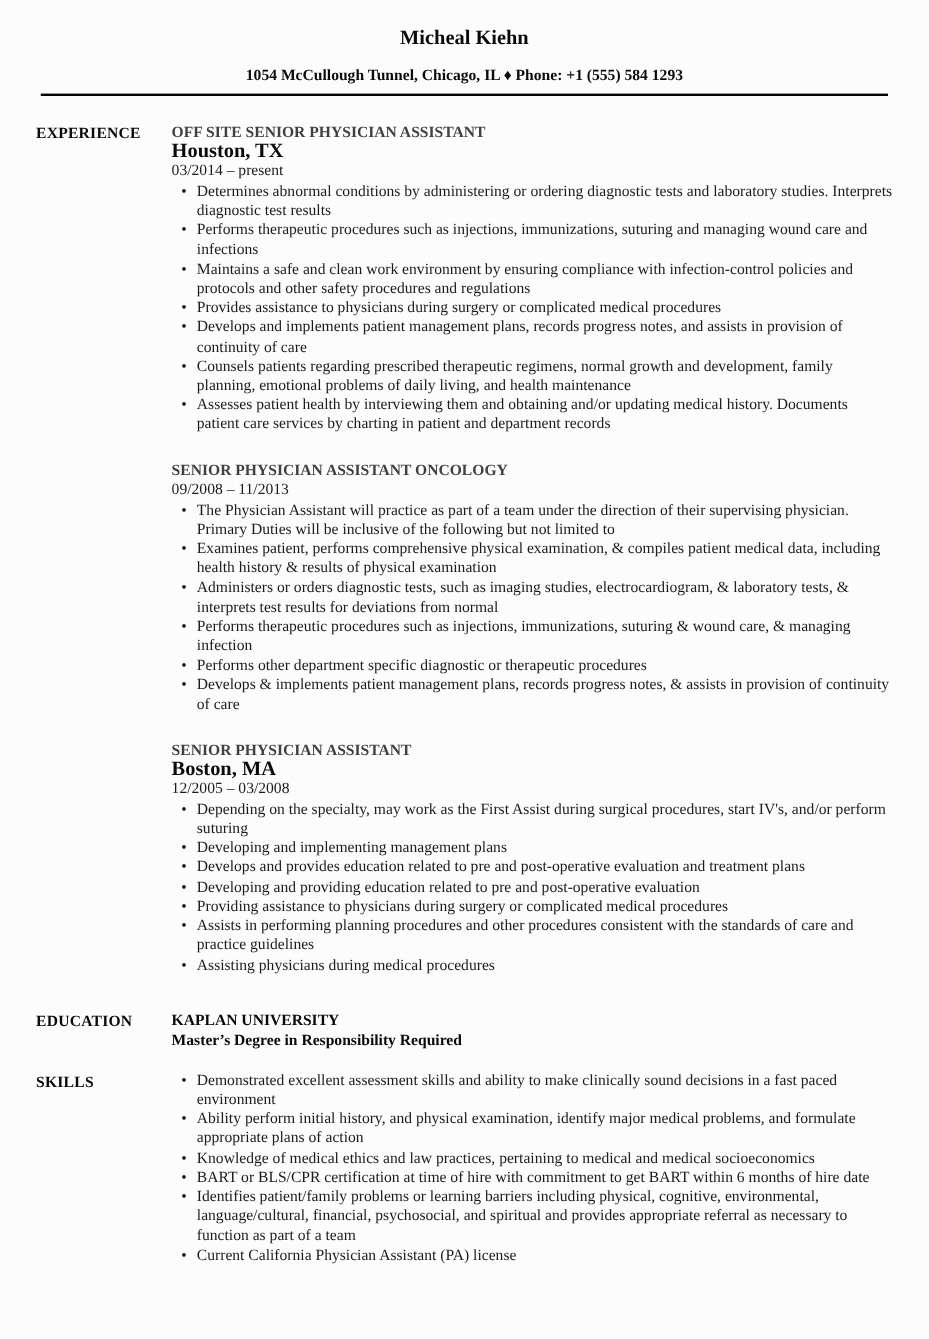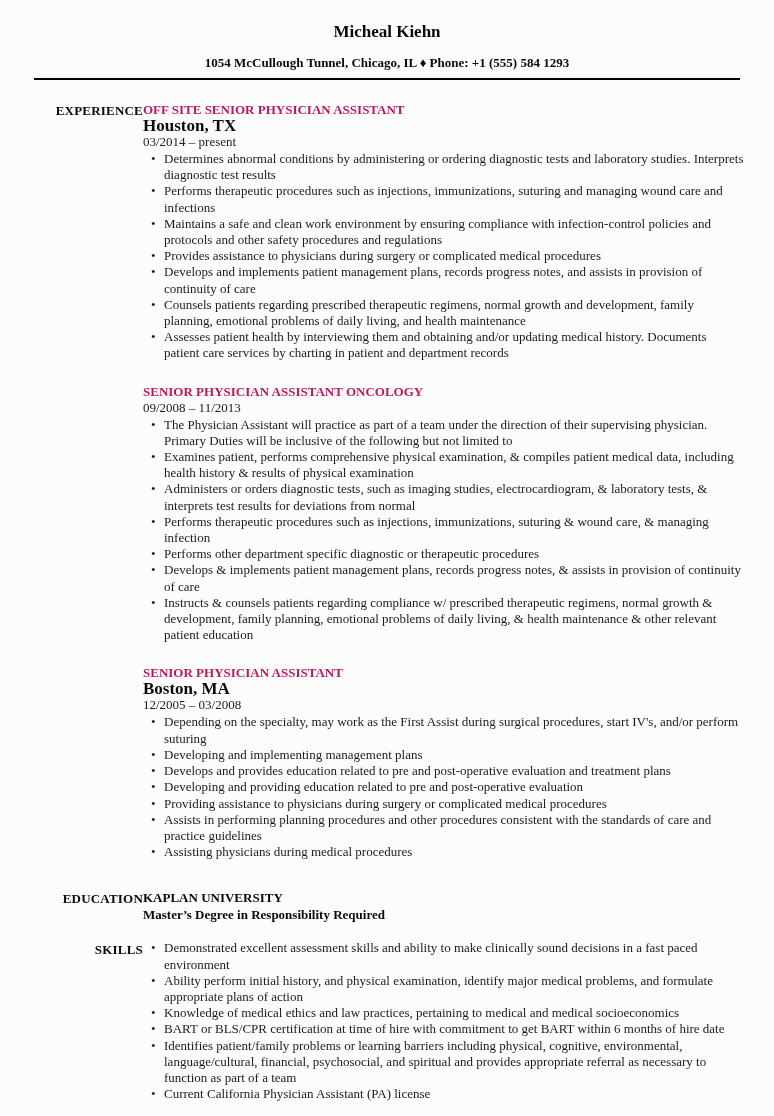--- a/index.html
+++ b/index.html
@@ -45,30 +45,29 @@
   }
   .section-label {
     width: 113px;
     flex: 0 0 113px;
     font-size: 13px;
     font-weight: bold;
     color: #0a0a0a;
     letter-spacing: 0.2px;
     line-height: 17px;
     padding-top: 1px;
-    text-align: right;
   }
   .section-content { flex: 1 1 auto; min-width: 0; }
   
   .job { margin-bottom: 21px; }
   .job:last-child { margin-bottom: 0; }
   .job-title {
     font-size: 13px;
     font-weight: bold;
-    color: #be185d;
+    color: #404040;
     line-height: 17px;
   }
   .job-location {
     font-size: 17px;
     font-weight: bold;
     color: #0a0a0a;
     line-height: 16px;
   }
   .job-dates {
     font-size: 13px;
@@ -144,21 +143,20 @@
           <div class="job-title">SENIOR PHYSICIAN ASSISTANT ONCOLOGY</div>
           <div class="job-dates">09/2008 – 11/2013</div>
           <ul class="bullets">
 
           <li>The Physician Assistant will practice as part of a team under the direction of their supervising physician. Primary Duties will be inclusive of the following but not limited to</li>
               <li>Examines patient, performs comprehensive physical examination, &amp; compiles patient medical data, including health history &amp; results of physical examination</li>
               <li>Administers or orders diagnostic tests, such as imaging studies, electrocardiogram, &amp; laboratory tests, &amp; interprets test results for deviations from normal</li>
               <li>Performs therapeutic procedures such as injections, immunizations, suturing &amp; wound care, &amp; managing infection</li>
               <li>Performs other department specific diagnostic or therapeutic procedures</li>
               <li>Develops &amp; implements patient management plans, records progress notes, &amp; assists in provision of continuity of care</li>
-              <li>Instructs &amp; counsels patients regarding compliance w/ prescribed therapeutic regimens, normal growth &amp; development, family planning, emotional problems of daily living, &amp; health maintenance &amp; other relevant patient education</li>
             </ul>
         </div>
 
         <div class="job">
           <div class="job-title">SENIOR PHYSICIAN ASSISTANT</div>
           <div class="job-location">Boston, MA</div>
           <div class="job-dates">12/2005 – 03/2008</div>
           <ul class="bullets">
 
           <li>Depending on the specialty, may work as the First Assist during surgical procedures, start IV's, and/or perform suturing</li>

